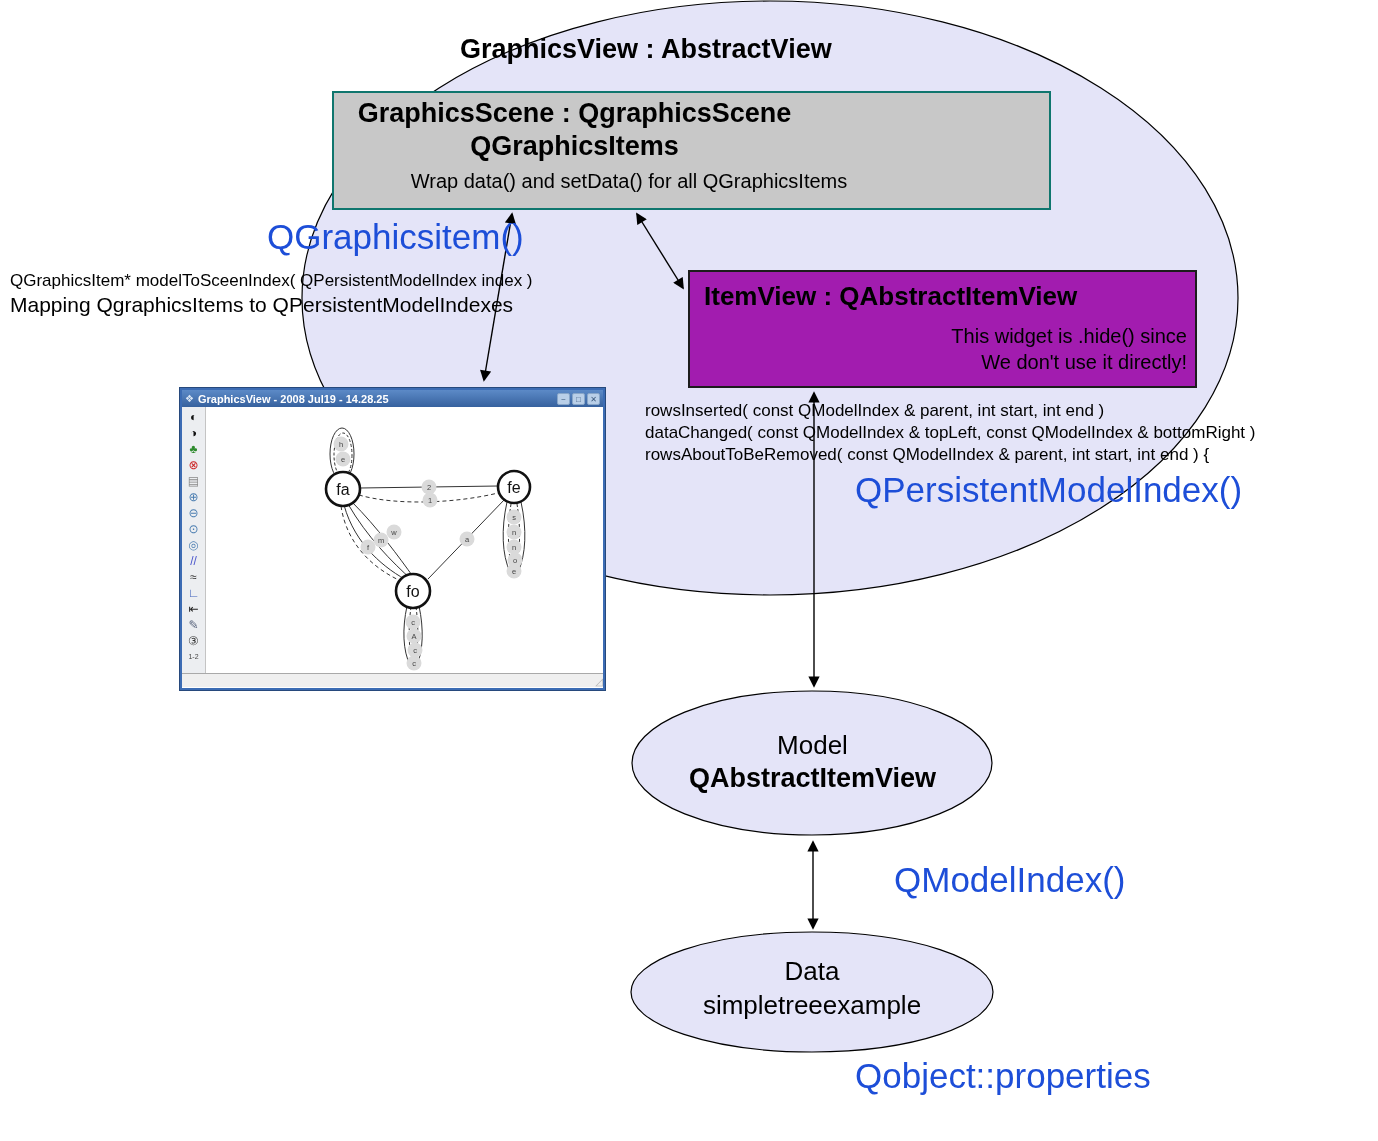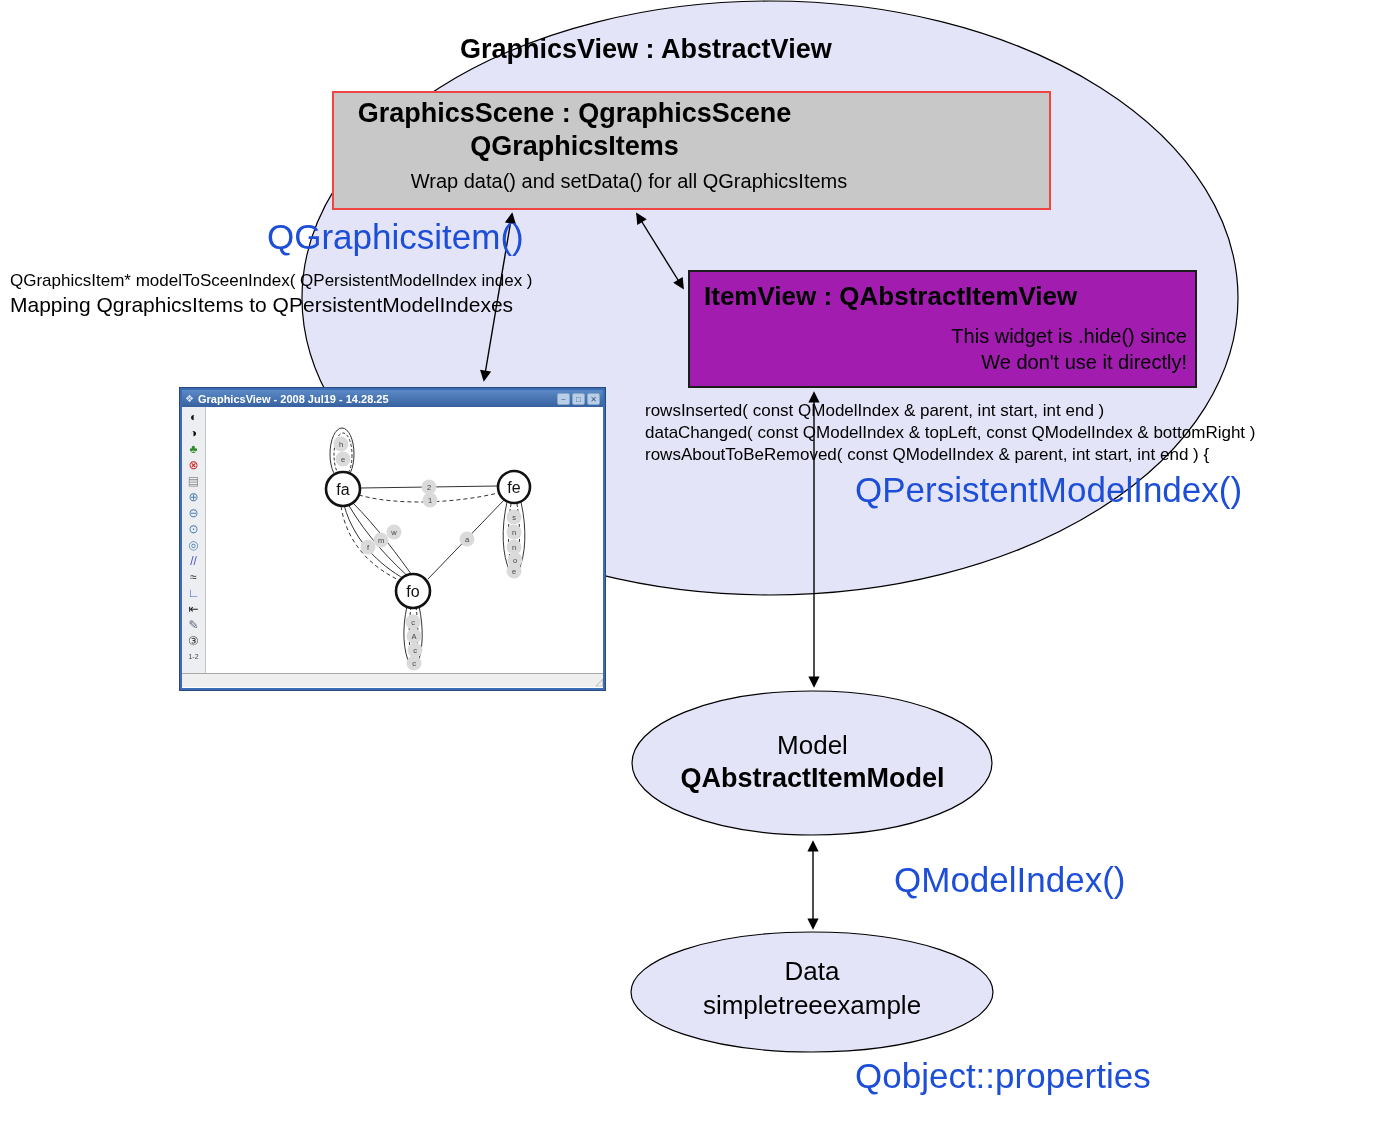--- a/index.html
+++ b/index.html
@@ -5,21 +5,21 @@
   html,body{margin:0;padding:0;background:#fff;}
   body{width:1378px;height:1141px;position:relative;overflow:hidden;
        font-family:"Liberation Sans",sans-serif;color:#000;}
   .abs{position:absolute;}
   svg{display:block;}
 
   
   .main-title{left:460px;top:34px;width:620px;text-align:left;
               font-size:27px;font-weight:bold;}
   .gs-box{left:332px;top:91px;width:715px;height:115px;background:#c8c8c8;
-          border:2px solid #ef4444;}
+          border:2px solid #0f766e;}
   .gs-l{width:465px;margin-left:8px;text-align:center;font-size:27px;
         font-weight:bold;line-height:33px;}
   .gs-l1{margin-top:4px;}
   .gs-sub{width:590px;text-align:center;font-size:20px;margin-top:7px;}
 
   .iv-box{left:688px;top:270px;width:505px;height:114px;background:#a21caf;
           border:2px solid #1c1c1c;}
   .iv-title{font-size:26px;font-weight:bold;margin:9px 0 0 14px;}
   .iv-body{margin-left:42px;width:455px;text-align:right;font-size:20px;
            line-height:26px;margin-top:11px;}
@@ -112,21 +112,21 @@
   <div class="abs callbacks">
     <div>rowsInserted( const QModelIndex &amp; parent, int start, int end )</div>
     <div>dataChanged( const QModelIndex &amp; topLeft, const QModelIndex &amp; bottomRight )</div>
     <div>rowsAboutToBeRemoved( const QModelIndex &amp; parent, int start, int end ) {</div>
   </div>
 
   <div class="abs red qpmi">QPersistentModelIndex()</div>
 
   <div class="abs model-label">
     <div class="model-l1">Model</div>
-    <div class="model-l2">QAbstractItemModel</div>
+    <div class="model-l2">QAbstractItemView</div>
   </div>
 
   <div class="abs red qmi">QModelIndex()</div>
 
   <div class="abs data-label">
     <div class="data-l">Data</div>
     <div class="data-l">simpletreeexample</div>
   </div>
 
   <div class="abs red node-red">

